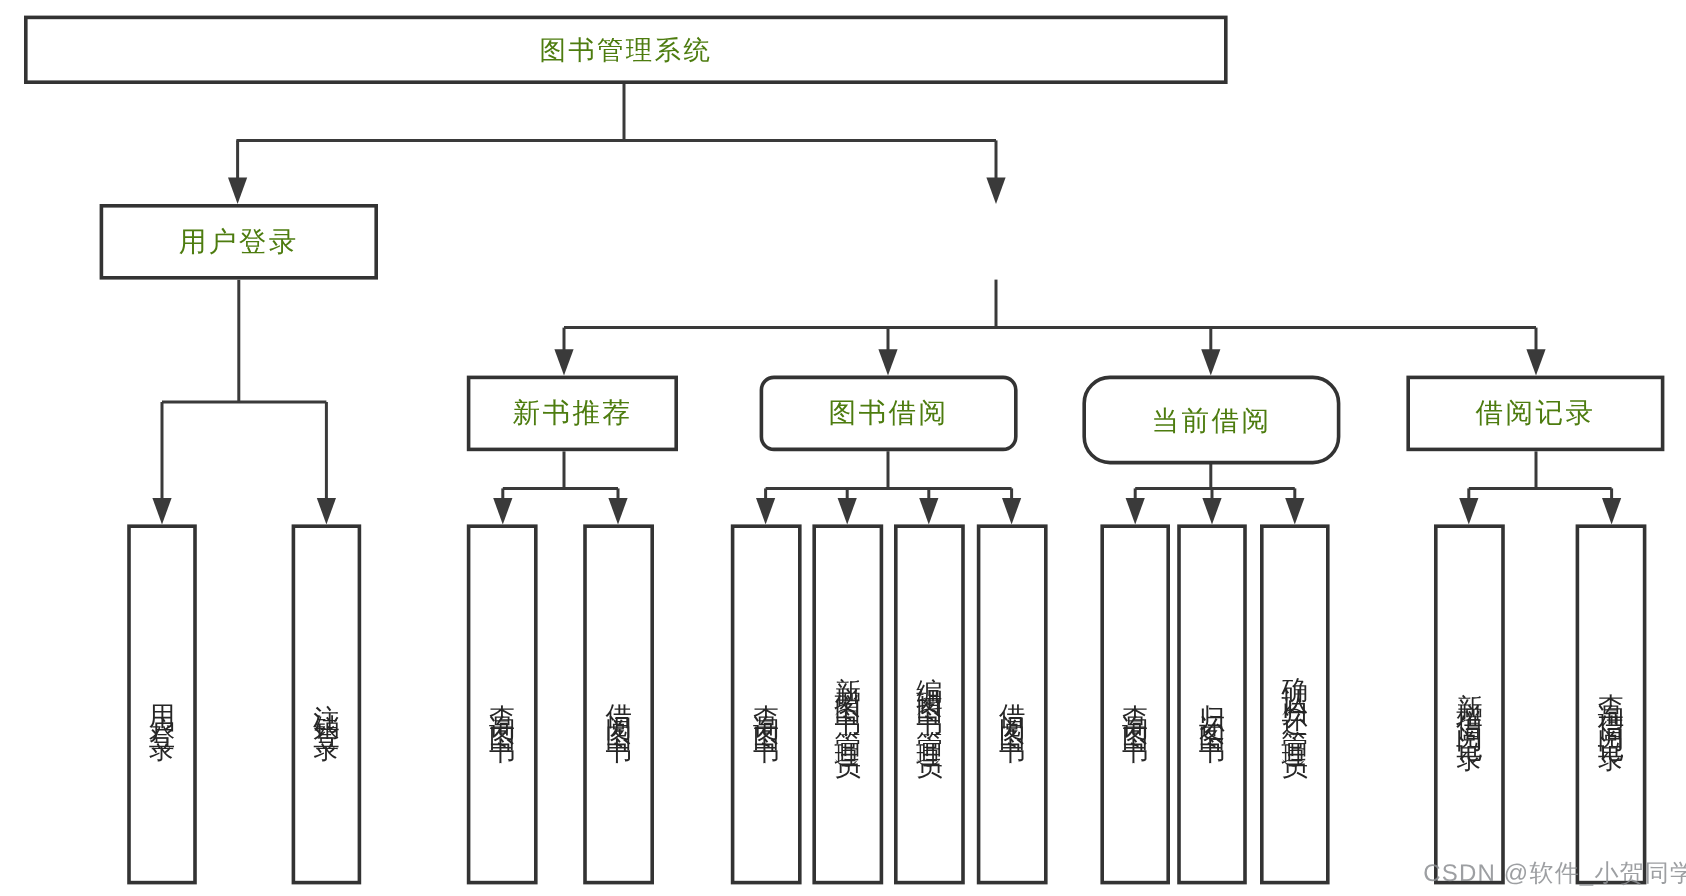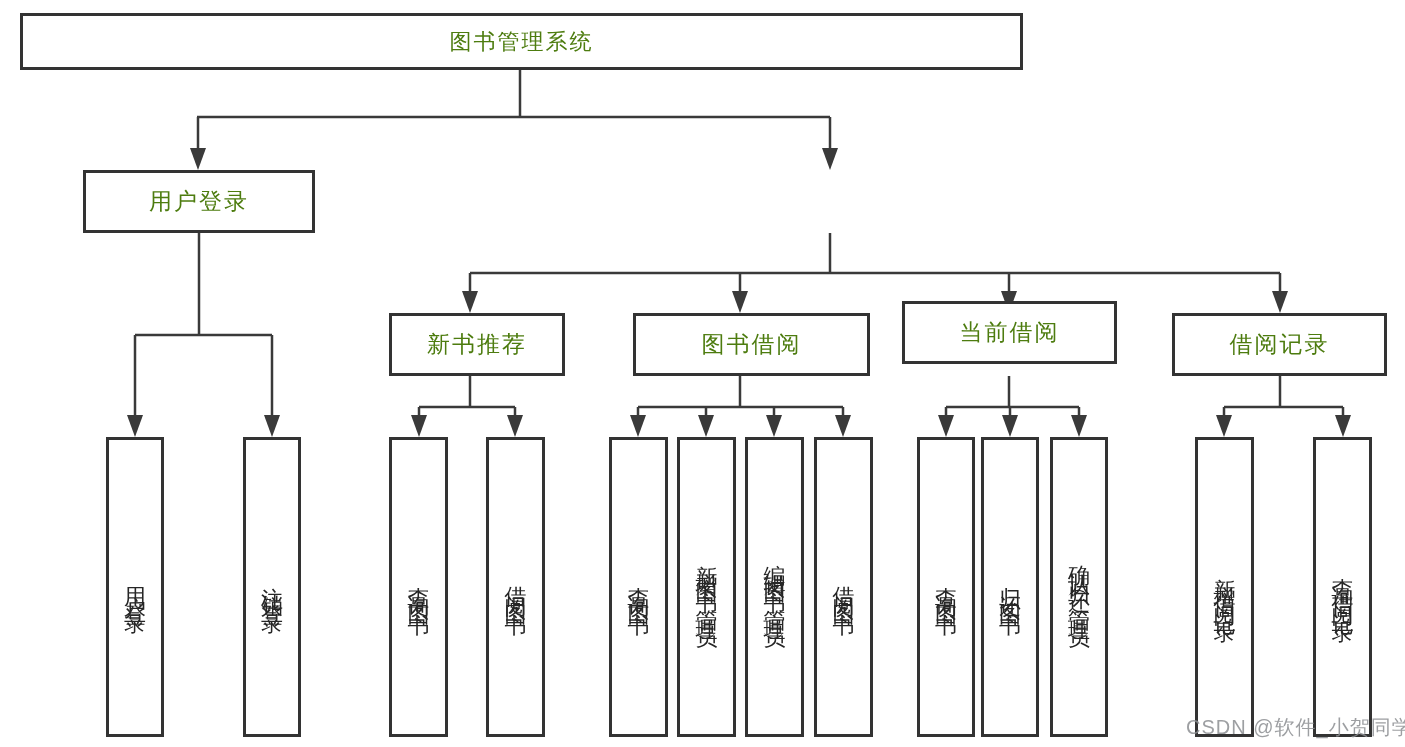--- a/index.html
+++ b/index.html
@@ -116,22 +116,22 @@
       <path d="M1216 415 L1232 415 L1224 437 Z"></path>
       <path d="M1335 415 L1351 415 L1343 437 Z"></path>
     </g>
   </svg>
 
   <div class="node root" style="left:20px;top:13px;width:1003px;height:57px;">图书管理系统</div>
 
   <div class="node" style="left:83px;top:170px;width:232px;height:63px;">用户登录</div>
 
   <div class="node" style="left:362px;top:313px;width:176px;height:63px;margin-left:27px;">新书推荐</div>
-  <div class="node" style="left:633px;top:313px;width:237px;height:63px;">图书借阅</div>
-  <div class="node" style="left:902px;top:301px;width:215px;height:63px;">当前借阅</div>
+  <div class="node" style="left:633px;top:313px;width:215px;height:63px;border-radius:12px;">图书借阅</div>
+  <div class="node" style="left:902px;top:313px;width:215px;height:74px;border-radius:23px;">当前借阅</div>
   <div class="node" style="left:1172px;top:313px;width:215px;height:63px;">借阅记录</div>
 
   <div class="vnode" style="left:106px;top:437px;width:58px;height:300px;">用户登录</div>
   <div class="vnode" style="left:243px;top:437px;width:58px;height:300px;">注销登录</div>
 
   <div class="vnode" style="left:389px;top:437px;width:59px;height:300px;">查询图书</div>
   <div class="vnode" style="left:486px;top:437px;width:59px;height:300px;">借阅图书</div>
 
   <div class="vnode" style="left:609px;top:437px;width:59px;height:300px;">查询图书</div>
   <div class="vnode" style="left:677px;top:437px;width:59px;height:300px;">新增图书（管理员）</div>

